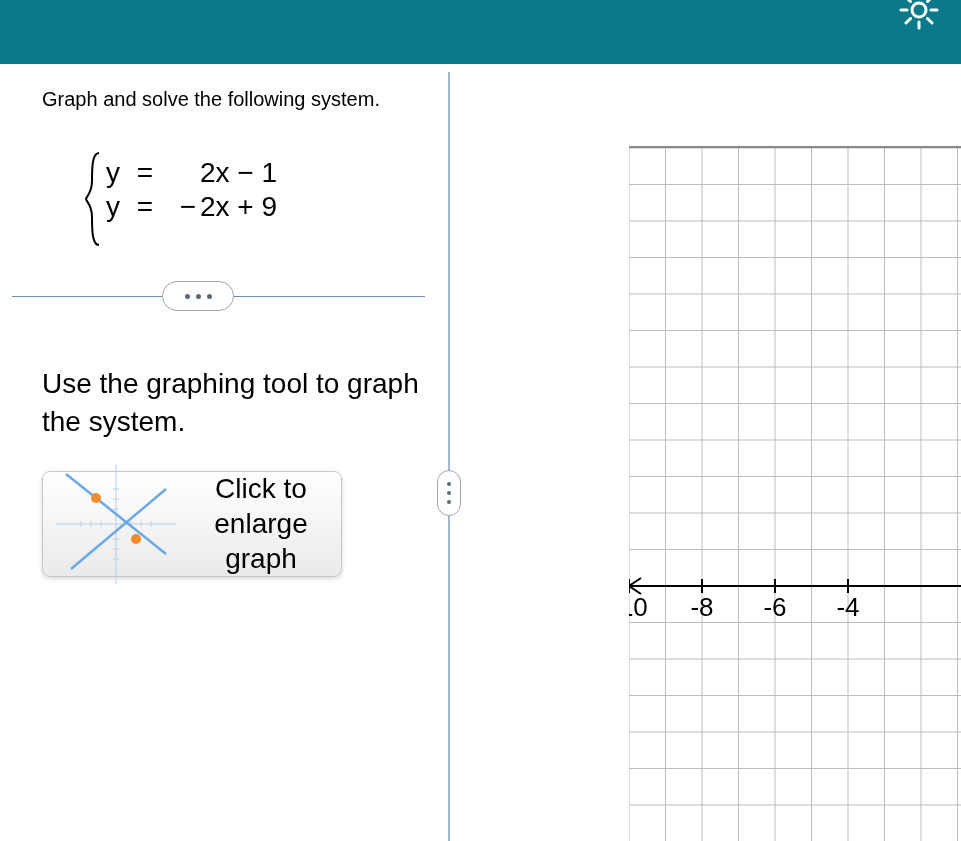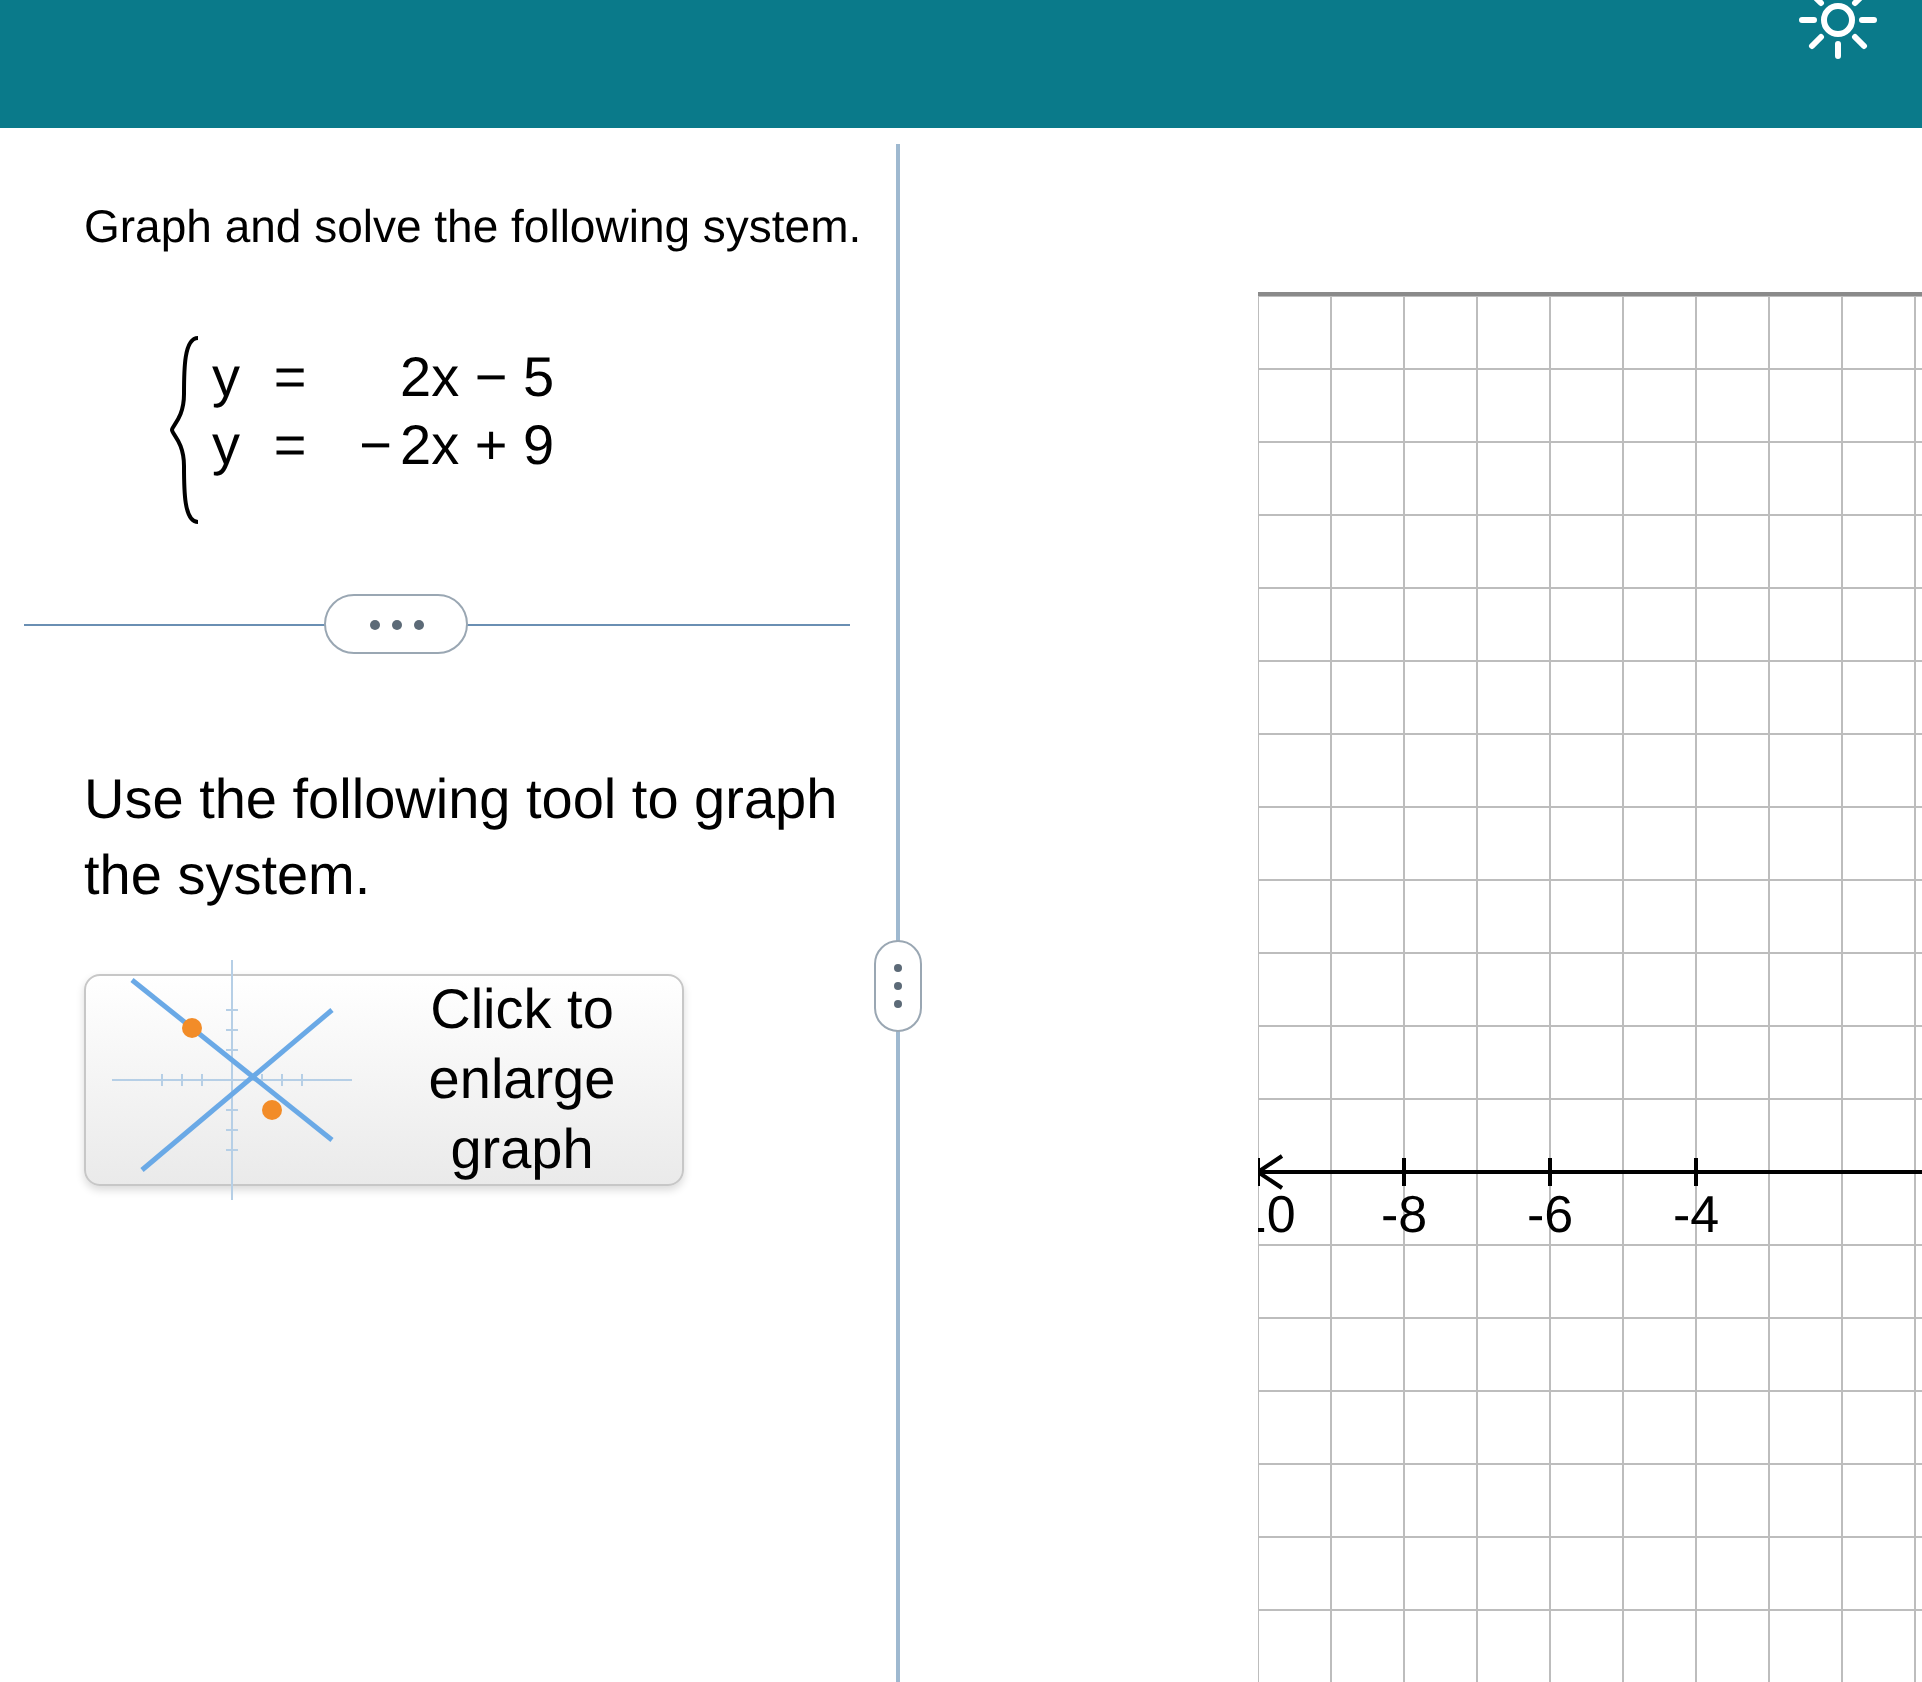--- a/index.html
+++ b/index.html
@@ -26,24 +26,24 @@
   .content {
     display: flex;
     padding-top: 18px;
     position: relative;
   }
   .left-col {
     width: 445px;
     padding: 0 10px 0 42px;
   }
   .question-text {
-    font-size: 23px;
+    font-size: 20px;
     color: #000;
     line-height: 1.35;
-    margin-top: 16px;
+    margin-top: 4px;
   }
   .system-block {
     margin-top: 44px;
     margin-left: 64px;
     position: relative;
     font-size: 28px;
     color: #000;
   }
   .brace {
     position: absolute;
@@ -178,40 +178,40 @@
     <div class="question-text">Graph and solve the following system.</div>
 
     <div class="system-block">
       <svg class="brace" width="20" height="96" viewBox="0 0 20 96">
         <path d="M15 2 C8 2 8 18 8 30 C8 42 2 46 2 48 C2 50 8 54 8 66 C8 78 8 94 15 94" fill="none" stroke="#000" stroke-width="2"></path>
       </svg>
       <div class="eq-row">
         <span class="eq-y">y</span>
         <span class="eq-eq">=</span>
         <span class="eq-sign"></span>
-        <span class="eq-rhs">2x − 5</span>
+        <span class="eq-rhs">2x − 1</span>
       </div>
       <div class="eq-row">
         <span class="eq-y">y</span>
         <span class="eq-eq">=</span>
         <span class="eq-sign">−</span>
         <span class="eq-rhs">2x + 9</span>
       </div>
     </div>
 
     <div class="divider-row">
       <div class="divider-line"></div>
       <div class="dots-pill">
         <div class="d"></div>
           <div class="d"></div>
           <div class="d"></div>
       </div>
     </div>
 
-    <div class="instr">Use the following tool to graph the system.</div>
+    <div class="instr">Use the graphing tool to graph the system.</div>
 
     <div class="enlarge-btn">
       <div class="thumb">
         <svg width="130" height="130" viewBox="0 0 130 130">
           <g stroke="#b6cfe6" stroke-width="1">
             <line x1="65" y1="5" x2="65" y2="125"></line>
             <line x1="5" y1="65" x2="125" y2="65"></line>
             <line x1="30" y1="62" x2="30" y2="68"></line>
               <line x1="40" y1="62" x2="40" y2="68"></line>
               <line x1="50" y1="62" x2="50" y2="68"></line>

